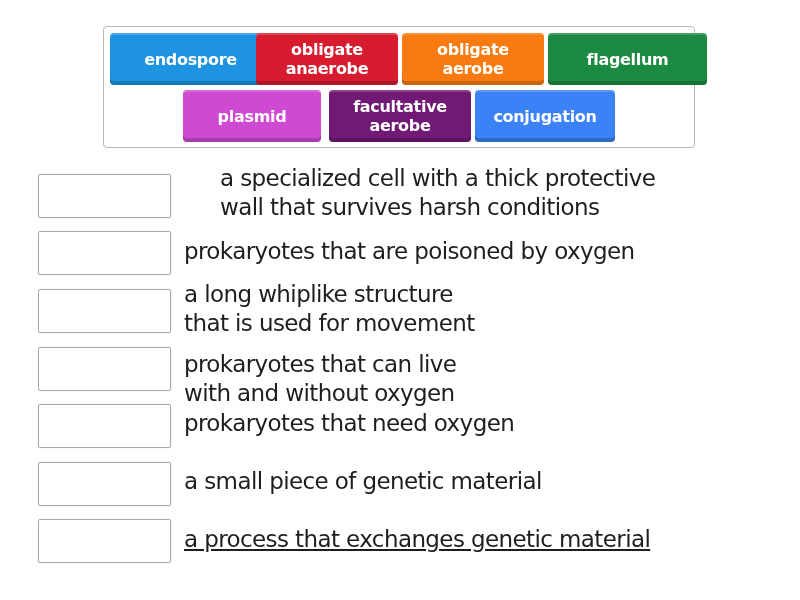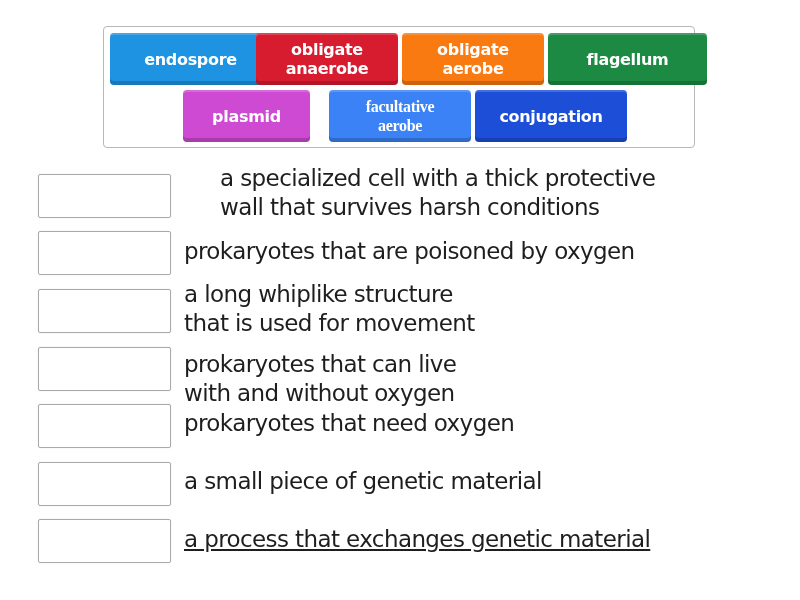--- a/index.html
+++ b/index.html
@@ -42,28 +42,28 @@
   <span>obligate
 anaerobe</span>
 </div>
 <div class="tile" style="left:402px;top:33px;width:142px;background:#f87a10;">
   <span>obligate
 aerobe</span>
 </div>
 <div class="tile" style="left:548px;top:33px;width:159px;background:#1c8a43;">
   <span>flagellum</span>
 </div>
-<div class="tile" style="left:183px;top:90px;width:127px;background:#cf4ad3;">
+<div class="tile" style="left:183px;top:90px;width:138px;background:#cf4ad3;">
   <span>plasmid</span>
 </div>
-<div class="tile" style="left:329px;top:90px;width:142px;background:#3b82f6;font-family:Liberation Serif, serif;">
+<div class="tile" style="left:329px;top:90px;width:142px;background:#701a75;">
   <span>facultative
 aerobe</span>
 </div>
-<div class="tile" style="left:475px;top:90px;width:152px;background:#1d4ed8;">
+<div class="tile" style="left:475px;top:90px;width:140px;background:#3b82f6;">
   <span>conjugation</span>
 </div>
 
 <div class="box" style="top:174px;"></div>
 <div class="desc" style="top:164px;margin-left:36px;">a specialized cell with a thick protective
 wall that survives harsh conditions</div>
 
 <div class="box" style="top:231px;"></div>
 <div class="desc" style="top:237px;">prokaryotes that are poisoned by oxygen</div>
 

